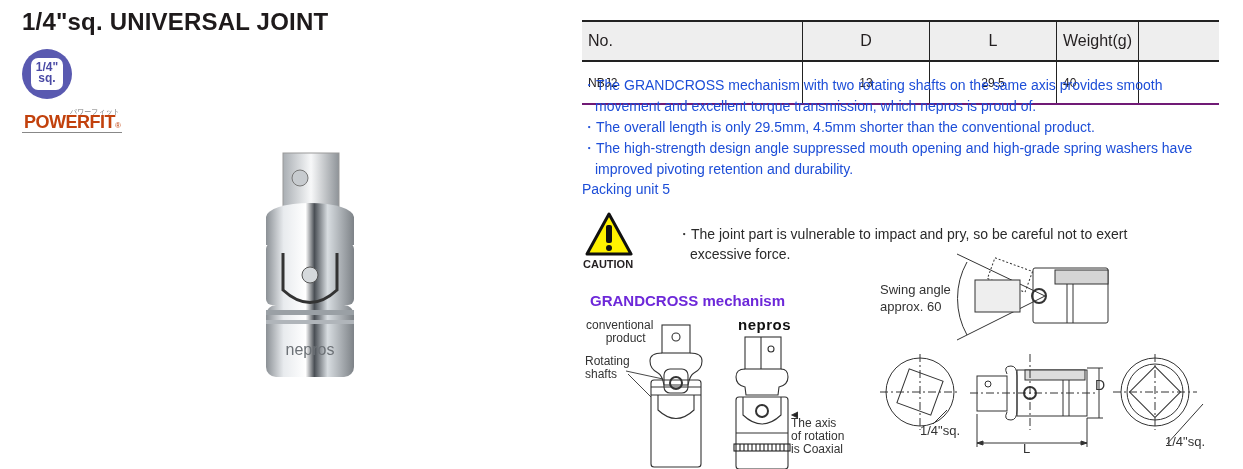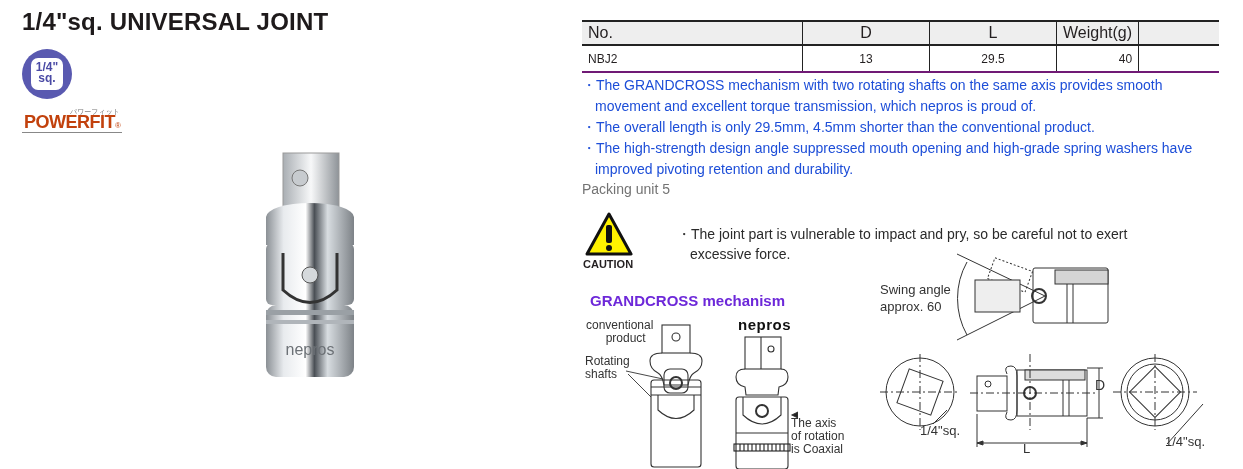--- a/index.html
+++ b/index.html
@@ -8,33 +8,33 @@
   .abs { position:absolute; }
   .title { left:22px; top:8px; font-size:24px; font-weight:bold; letter-spacing:0.2px; color:#1e1a1b; }
   .badge { left:22px; top:49px; width:50px; height:50px; border-radius:50%; background:#5959b0; }
   .badge-inner { position:absolute; left:9px; top:9px; width:32px; height:32px; background:#fff; border-radius:7px;
                  color:#4a4aa5; font-weight:bold; text-align:center; line-height:11px; font-size:12px; padding-top:4px; box-sizing:border-box; }
   .powerfit { left:24px; top:112px; font-size:18px; font-weight:bold; color:#c2410c; letter-spacing:-0.5px; }
   .powerfit-kana { left:70px; top:107px; font-size:7px; color:#777; }
   .powerfit-underline { left:22px; top:132px; width:100px; height:1px; background:#888; }
 
   table.spec { position:absolute; left:582px; top:20px; border-collapse:collapse; font-size:16px; }
-  table.spec td, table.spec th { border-left:1px solid #222; padding:0 6px; font-weight:normal; }
+  table.spec td, table.spec th { border-left:1px solid #222; padding:8px 6px; font-weight:normal; }
   table.spec tr:first-child td, table.spec tr:first-child th { border-top:2px solid #222; }
   table.spec tr.hdr th { background:#eeeeee; height:22px; border-bottom:2px solid #222; }
   table.spec tr.row td { height:25px; border-bottom:2px solid #701a75; font-size:12px; }
   table.spec .c0 { width:208px; text-align:left; border-left:none; }
   table.spec .c1 { width:114px; text-align:center; }
   table.spec .c2 { width:114px; text-align:center; }
-  table.spec .c3 { width:68px; text-align:right; }
+  table.spec .c3 { width:68px; text-align:left; }
   table.spec .c4 { width:68px; }
 
   .bullets { left:582px; top:75px; width:640px; font-size:14px; line-height:21px; color:#1d4ed8; }
   .bullet { padding-left:13px; text-indent:-13px; }
-  .packing { left:582px; top:181px; font-size:14px; color:#737373; }
+  .packing { left:582px; top:181px; font-size:14px; color:#1d4ed8; }
 
   .caution-icon { left:585px; top:212px; }
   .caution-label { left:583px; top:258px; font-size:11px; font-weight:bold; }
   .caution-text { left:650px; top:224px; width:460px; font-size:14px; line-height:20px; color:#2a2a2a; padding-left:13px; text-indent:-13px;margin-left:27px; }
 
   .gc-title { left:590px; top:292px; font-size:15px; font-weight:bold; color:#6d28d9; }
   .small-lbl { font-size:12px; color:#333; line-height:13px; }
   .nepros-logo { left:738px; top:316px; font-size:15px; font-weight:bold; letter-spacing:0.5px; color:#111; }
 </style>
 </head>

